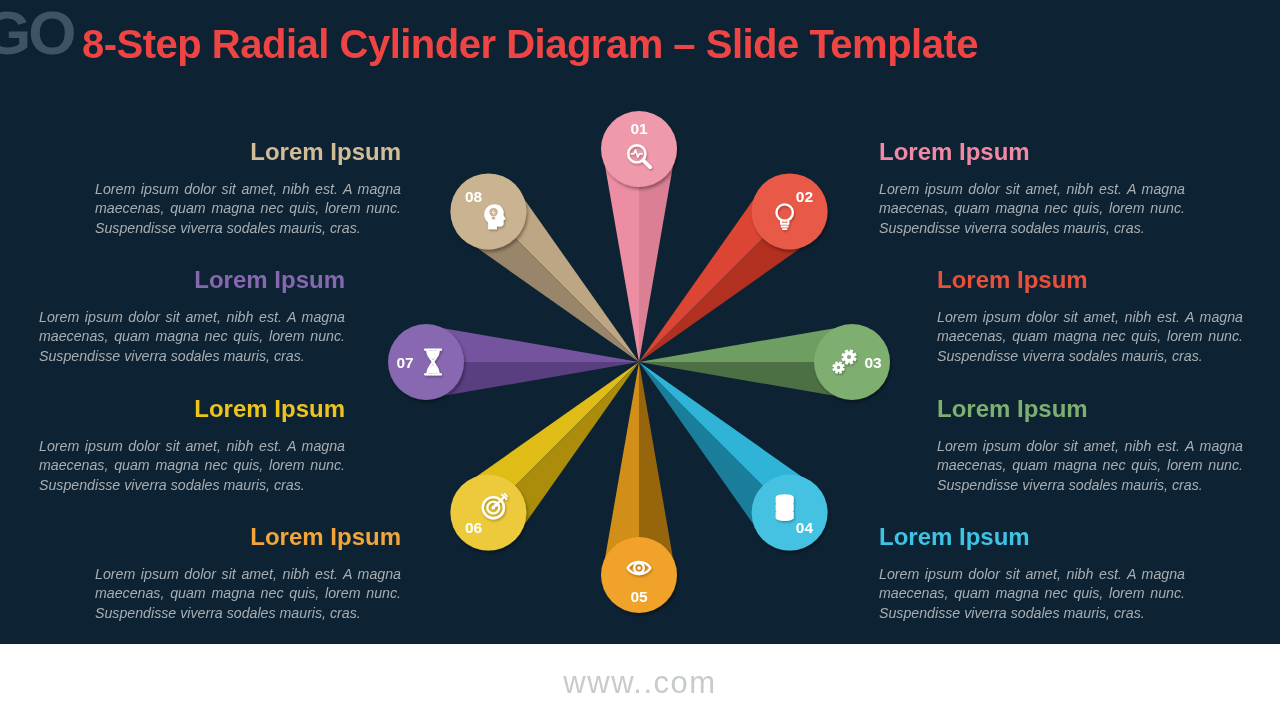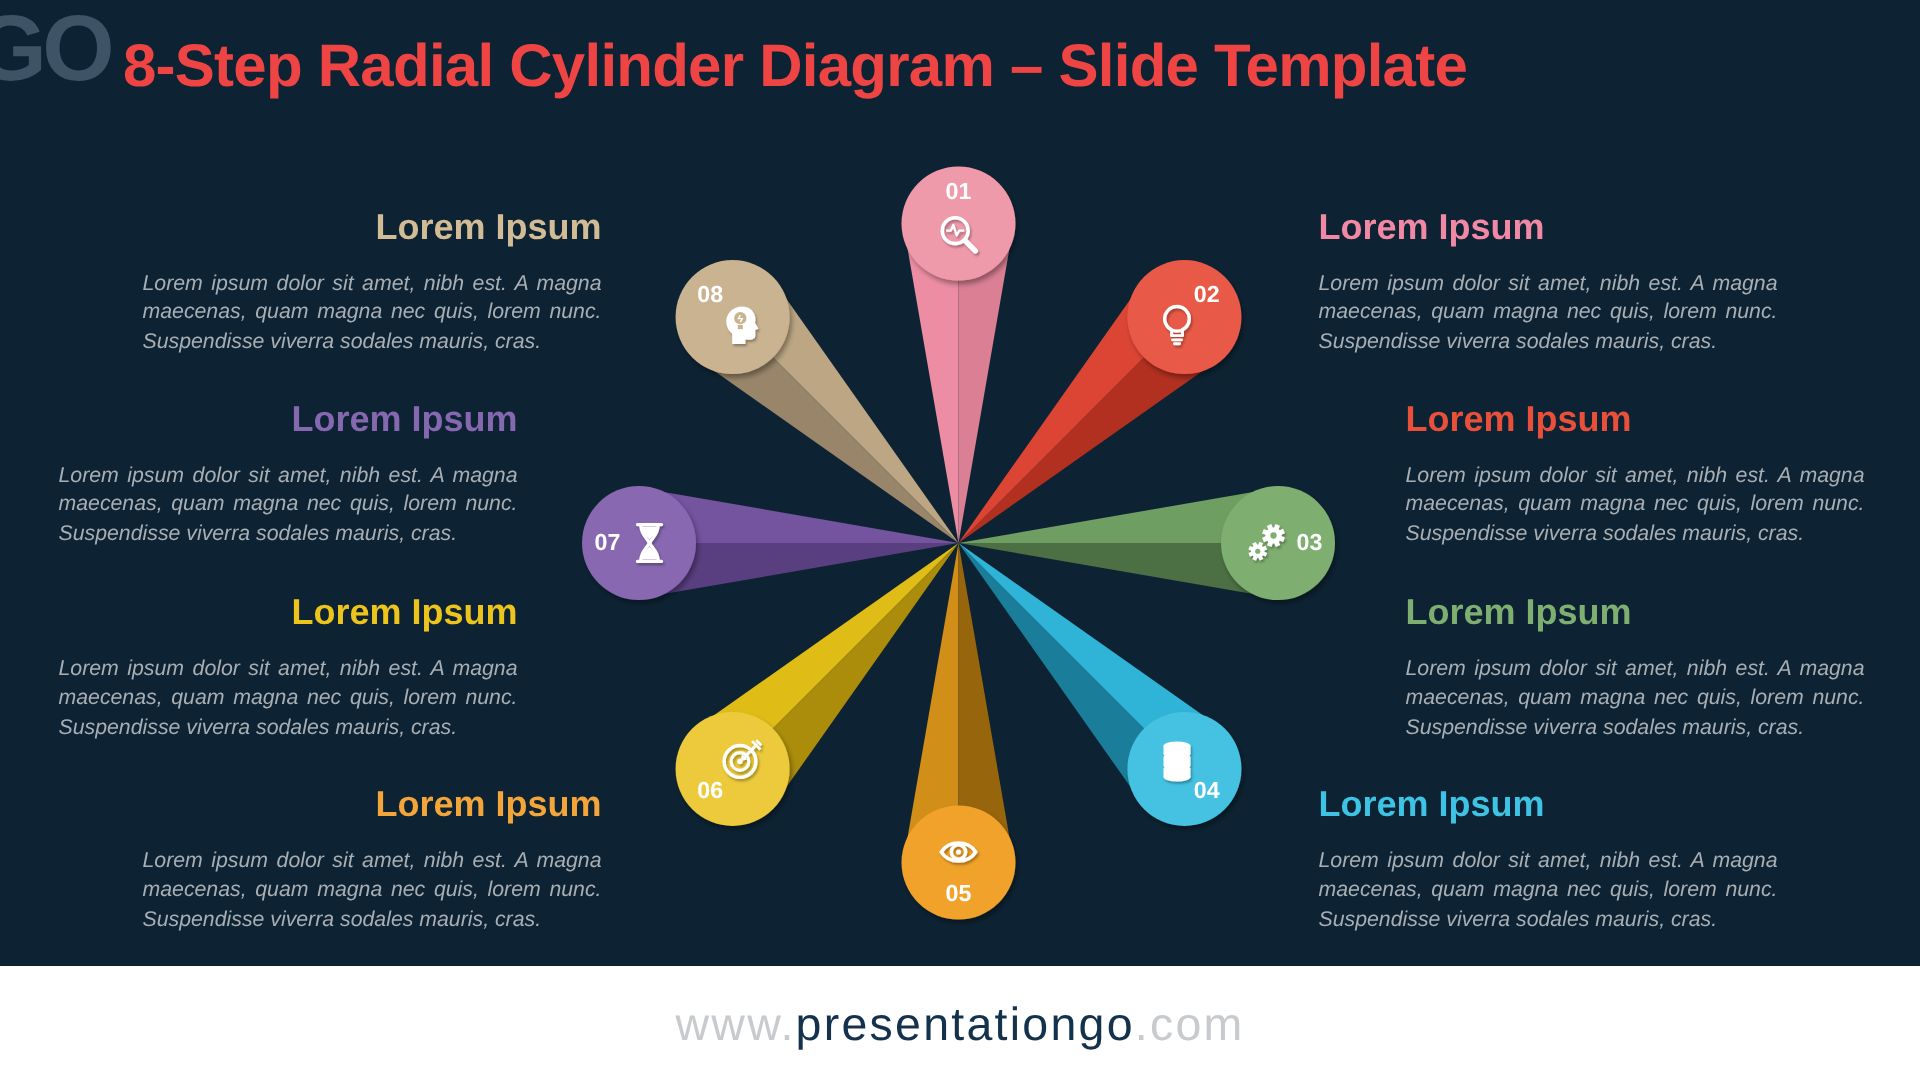--- a/index.html
+++ b/index.html
@@ -216,17 +216,16 @@
     <h2 style="color: rgb(127, 174, 113);">Lorem Ipsum</h2>
     <p>Lorem ipsum dolor sit amet, nibh est. A magna maecenas, quam magna nec quis, lorem nunc. Suspendisse viverra sodales mauris, cras.</p>
   </div>
   <div class="tblock rcol br3">
     <h2 style="color: rgb(62, 195, 228);">Lorem Ipsum</h2>
     <p>Lorem ipsum dolor sit amet, nibh est. A magna maecenas, quam magna nec quis, lorem nunc. Suspendisse viverra sodales mauris, cras.</p>
   </div>
 
   <div class="footer">
     <span class="dim">www.</span>
-      <span class="brand">presentationgo</span>
       <span class="dim">.com</span>
   </div>
 
 </div>
 
 </body></html>

